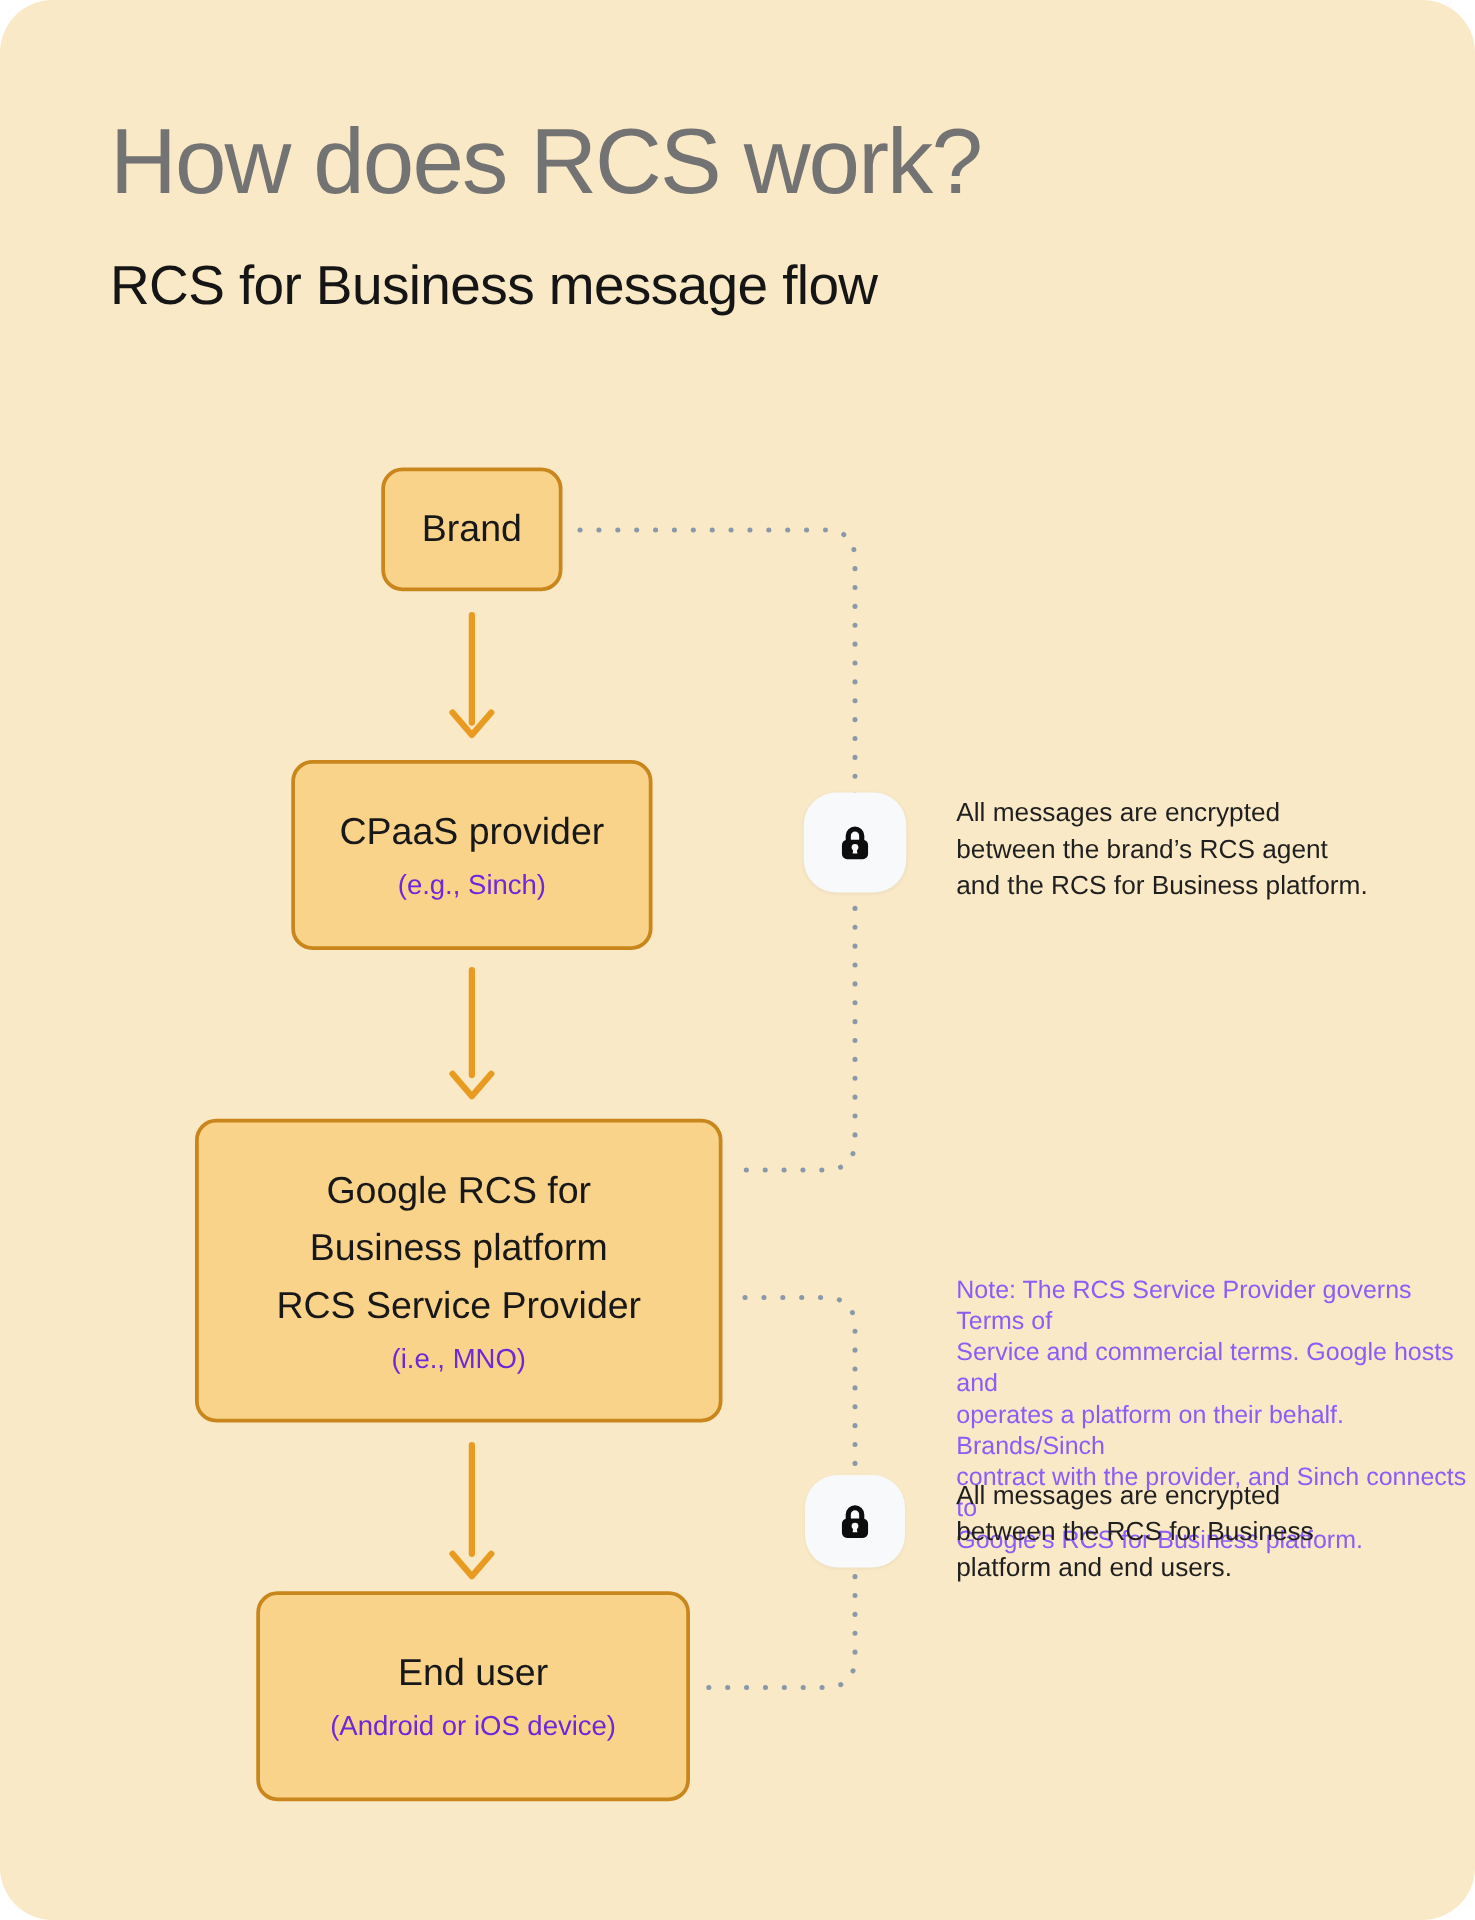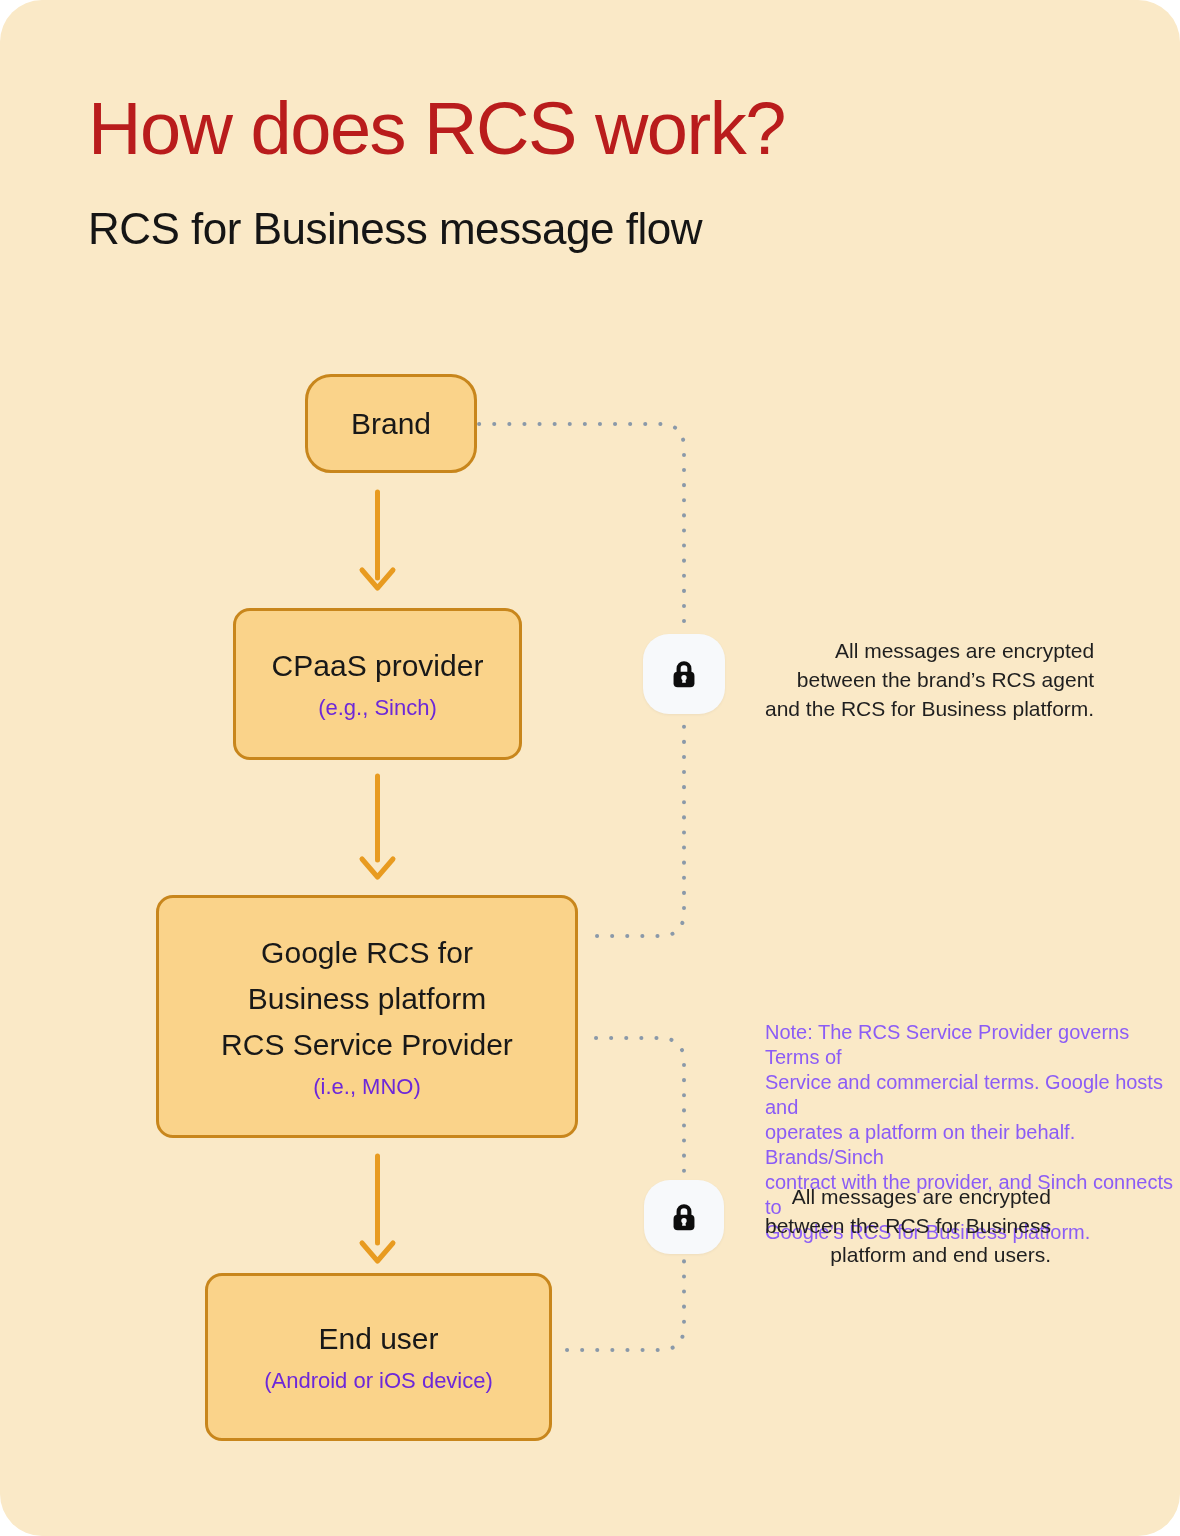--- a/index.html
+++ b/index.html
@@ -21,21 +21,21 @@
   }
   .canvas{
     position:absolute;left:0;top:0;width:1180px;height:1536px;
     background:var(--canvas-bg);
     border-radius:42px;
     overflow:hidden;
   }
   .title{
     position:absolute;left:88px;top:86px;
     font-size:74px;font-weight:500;letter-spacing:-1.5px;
-    color:#b91c1c;white-space:nowrap;
+    color:#737373;white-space:nowrap;
   }
   .subtitle{
     position:absolute;left:88px;top:204px;
     font-size:44px;font-weight:500;letter-spacing:-0.5px;
     color:#151515;white-space:nowrap;
   }
   svg.connectors{
     position:absolute;left:0;top:0;width:1180px;height:1536px;
     pointer-events:none;
   }
@@ -60,38 +60,37 @@
   }
   .node .label{
     font-size:30px;line-height:46px;font-weight:500;color:#181818;
     white-space:pre-line;
   }
   .node .sublabel{
     font-size:22px;line-height:34px;font-weight:400;color:#6d28d9;
     margin-top:2px;
   }
   .node .sublabel:empty{display:none;}
-  #node-brand{left:305px;top:374px;width:172px;height:99px;border-radius:26px;}
+  #node-brand{left:305px;top:374px;width:145px;height:99px;}
   #node-cpaas{left:233px;top:608px;width:289px;height:152px;}
   #node-google{left:156px;top:895px;width:422px;height:243px;}
   #node-enduser{left:205px;top:1273px;width:347px;height:168px;}
   .lock-badge{
     position:absolute;
     background:var(--badge-bg);
     border-radius:26px;
     display:flex;align-items:center;justify-content:center;
     box-shadow:0 1px 3px rgba(0,0,0,0.05);
   }
   #lock-badge-1{left:643px;top:634px;width:82px;height:80px;}
   #lock-badge-2{left:644px;top:1180px;width:80px;height:74px;}
   .annotation{
     position:absolute;left:765px;
     font-size:21px;line-height:29px;font-weight:400;color:#1f1f1f;
     white-space:pre-line;
-    text-align:right;
   }
   #annotation-1{top:636px;}
   #annotation-2{top:916px;}
   #annotation-3{top:1182px;}
   .note{
     position:absolute;left:765px;top:1020px;
     font-size:20px;line-height:25px;font-weight:400;color:#8b5cf6;
     white-space:pre-line;
   }
 </style>

